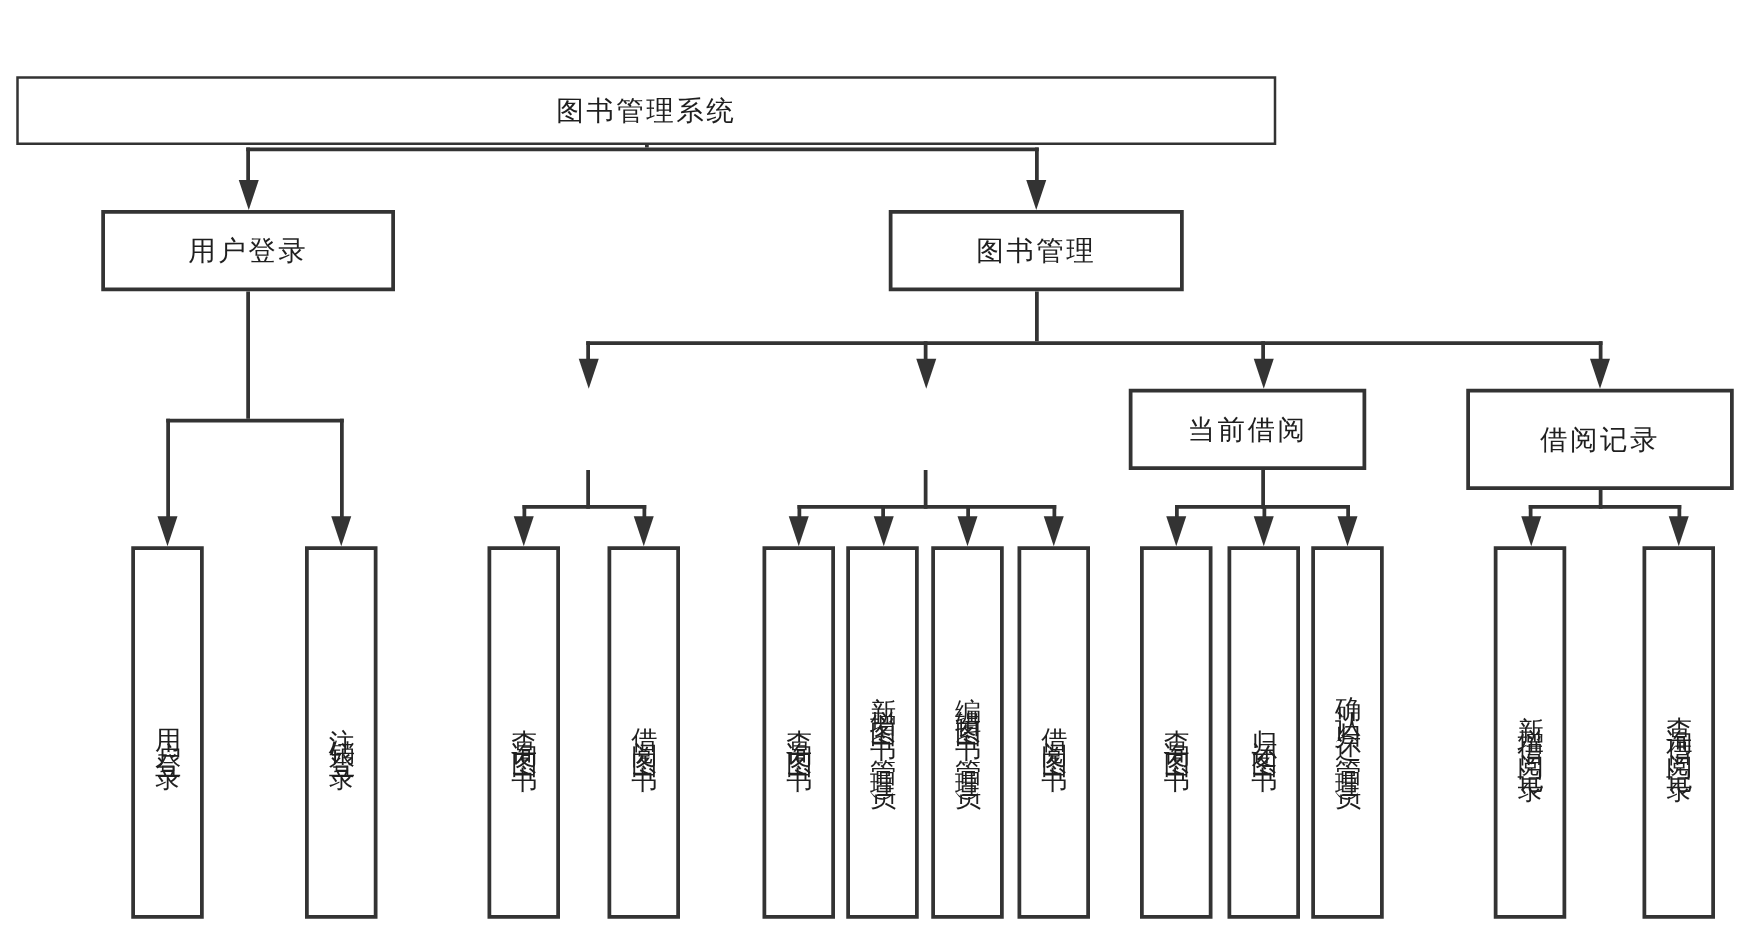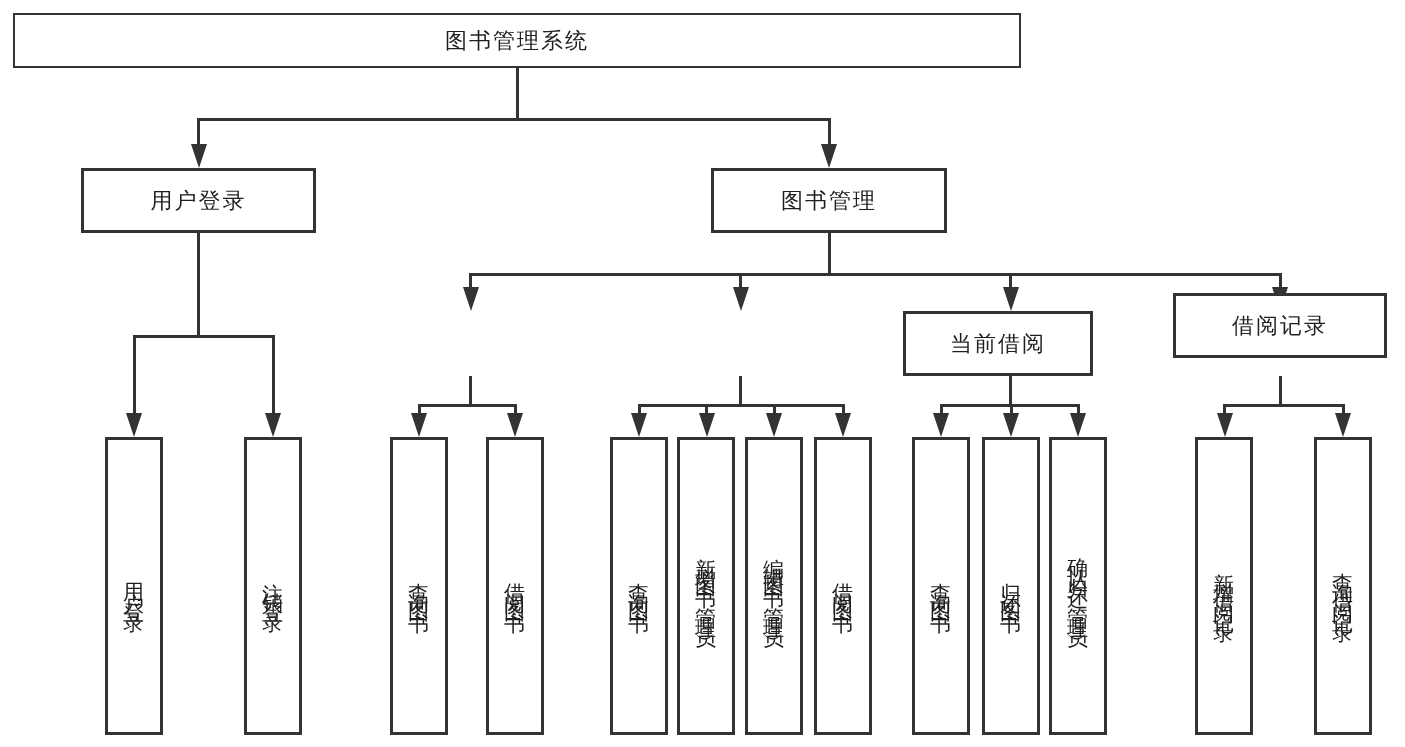--- a/index.html
+++ b/index.html
@@ -15,21 +15,21 @@
     box-sizing:border-box;
     background:#ffffff;
     border:3px solid var(--line,#333333);
     display:flex; align-items:center; justify-content:center;
     color:var(--text,#1f1f1f);
     font-size:22px;
     letter-spacing:2px;
     white-space:nowrap;
     z-index:2;
   }
-  .box.root { border-width:2px; }
+  .box.root { border-width:2px;margin-top:48px; }
   .box.leaf span {
     writing-mode:vertical-rl;
     text-orientation:upright;
     letter-spacing:10px;
     font-size:21px;
     line-height:1;
     white-space:nowrap;
   }
   .hline, .vline { position:absolute; background:var(--line,#333333); z-index:1; }
   .hline { height:3px; }
@@ -79,21 +79,21 @@
   <div class="vline" style="left:469px;    top:273px; height:16px;"></div>
   <div class="vline" style="left:739px;    top:273px; height:16px;"></div>
   <div class="vline" style="left:1009px;   top:273px; height:16px;"></div>
   <div class="vline" style="left:1278.5px; top:273px; height:16px;"></div>
   <div class="arrow" style="left:462.5px;  top:287px;"></div>
   <div class="arrow" style="left:732.5px;  top:287px;"></div>
   <div class="arrow" style="left:1002.5px; top:287px;"></div>
   <div class="arrow" style="left:1272px;   top:287px;"></div>
 
   <div class="box" style="left:903px;  top:311px; width:190px; height:65px;">当前借阅</div>
-  <div class="box" style="left:1173px; top:293px; width:214px; height:65px;">借阅记录</div>
+  <div class="box" style="left:1173px; top:311px; width:214px; height:81px;">借阅记录</div>
 
   <div class="vline" style="left:469px;   top:376px; height:31px;"></div>
   <div class="hline" style="left:417.5px; top:404px; width:99px;"></div>
   <div class="vline" style="left:417.5px; top:404px; height:11px;"></div>
   <div class="vline" style="left:513.5px; top:404px; height:11px;"></div>
   <div class="arrow" style="left:411px;   top:413px;"></div>
   <div class="arrow" style="left:507px;   top:413px;"></div>
 
   <div class="vline" style="left:739px;   top:376px; height:31px;"></div>
   <div class="hline" style="left:637.5px; top:404px; width:207px;"></div>

